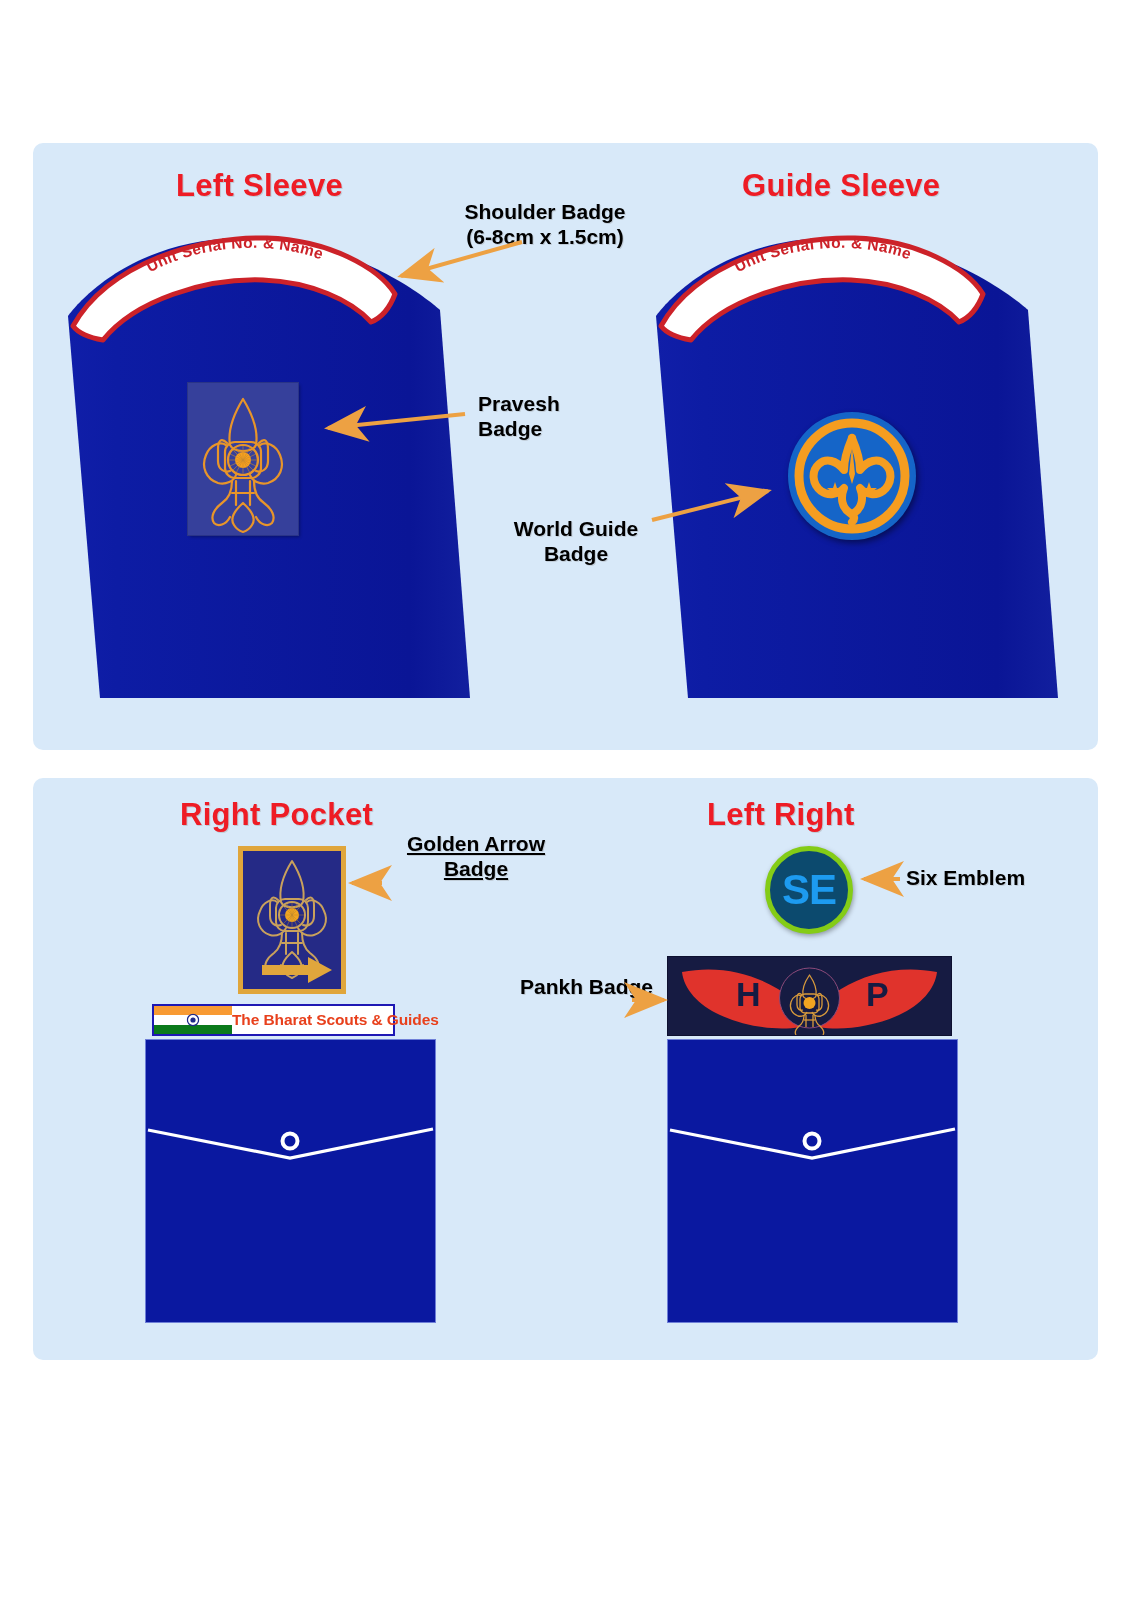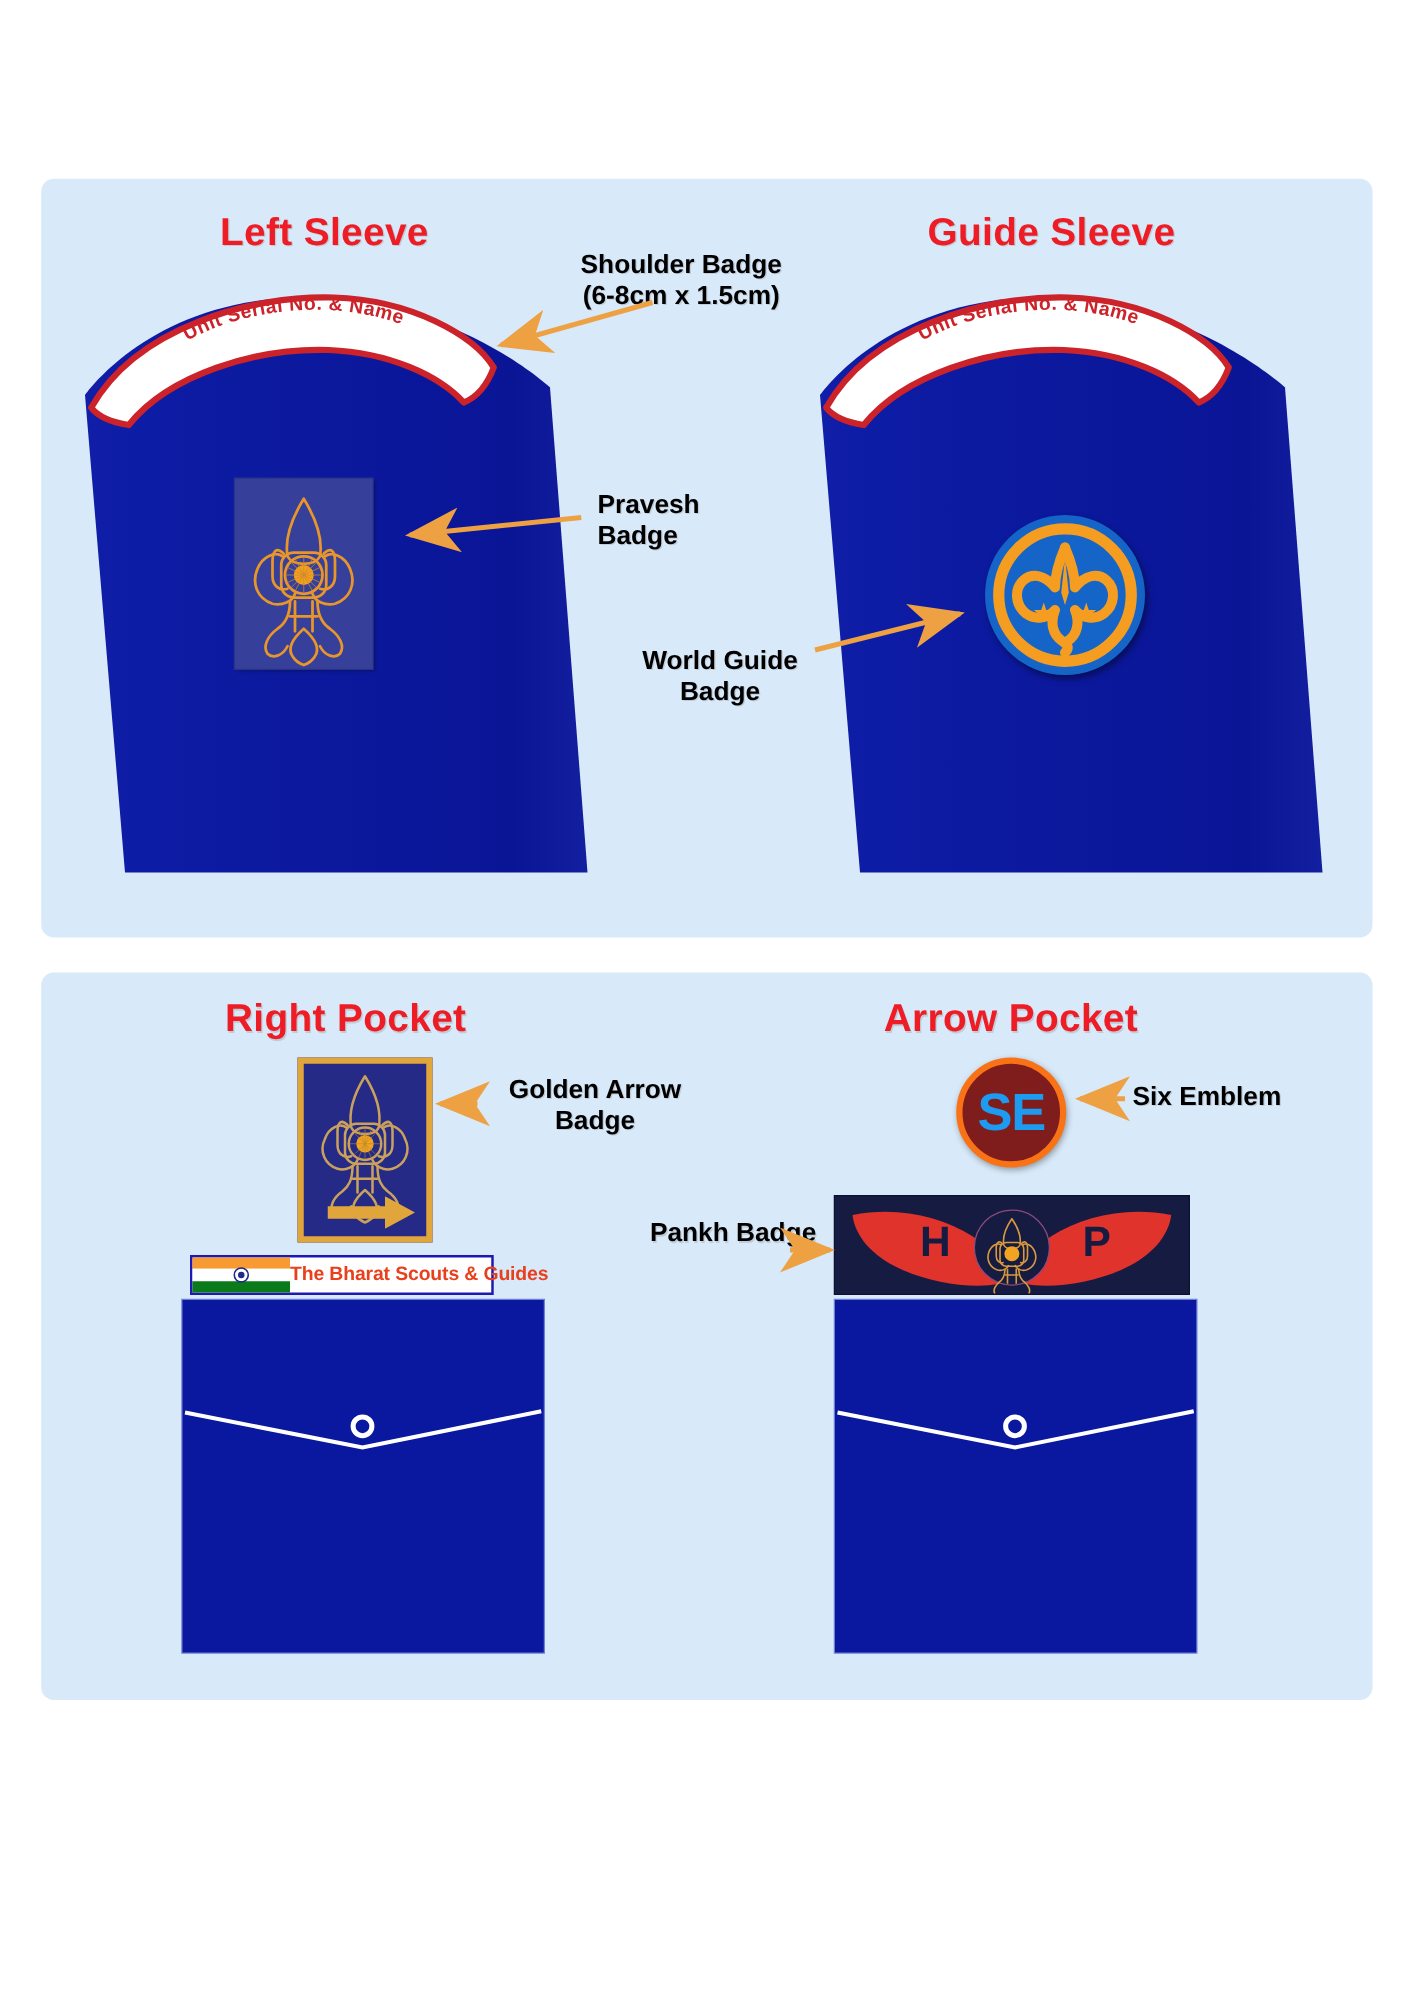--- a/index.html
+++ b/index.html
@@ -117,22 +117,22 @@
     font-weight: bold;
     font-size: 15.5px;
     white-space: nowrap;
     letter-spacing: -0.1px;
   }
 
   
   .six-emblem {
     position: absolute;
     border-radius: 50%;
-    background: #7f1d1d;
-    border: 5px solid #f97316;
+    background: #0c4a6e;
+    border: 5px solid #84cc16;
     box-sizing: border-box;
     display: flex;
     align-items: center;
     justify-content: center;
     box-shadow: 1px 2px 5px rgba(0,0,0,0.35);
   }
   .six-emblem span {
     color: #1d9bf0;
     font-weight: bold;
     font-size: 42px;
@@ -293,21 +293,21 @@
   <line x1="522" y1="242" x2="401" y2="276" stroke="#eda143" stroke-width="4" marker-end="url(#ahead)"></line>
 
   <line x1="465" y1="414" x2="328" y2="428" stroke="#eda143" stroke-width="4" marker-end="url(#ahead)"></line>
 
   <line x1="652" y1="520" x2="768" y2="491" stroke="#eda143" stroke-width="4" marker-end="url(#ahead)"></line>
 </svg>
 
 <div class="panel" id="panel-pockets"></div>
 
 <div class="section-title" style="left:180px; top:797px;">Right Pocket</div>
-<div class="section-title" style="left:707px; top:797px;">Arrow Pocket</div>
+<div class="section-title" style="left:707px; top:797px;">Left Right</div>
 
 <div class="golden-arrow-badge" style="left:238px; top:846px; width:108px; height:148px;">
   <svg width="98" height="138" viewBox="0 0 98 138">
     <g fill="none" stroke="#c9a15c" stroke-width="2" stroke-linejoin="round" stroke-linecap="round">
       <path d="M 49 10 C 39 26 36 40 38 51 C 41 58 57 58 60 51 C 62 40 59 26 49 10 Z"></path>
       <path d="M 35 49 C 30 44 27 47 27 54 L 27 65 C 27 72 32 76 38 74"></path>
       <path d="M 63 49 C 68 44 71 47 71 54 L 71 65 C 71 72 66 76 60 74"></path>
       <path d="M 34 51 C 29 47 20 51 17 60 C 12 70 17 81 27 84 C 34 86 41 82 43 77"></path>
       <path d="M 64 51 C 69 47 78 51 81 60 C 86 70 81 81 71 84 C 64 86 57 82 55 77"></path>
       <rect x="33" y="48" width="32" height="32" rx="9"></rect>
@@ -380,21 +380,21 @@
   <div style="position:absolute; left:198px; top:20px; color:#161b42; font-weight:bold; font-size:34px; line-height:1;">P</div>
 </div>
 
 <div class="pocket" style="left:668px; top:1040px; width:289px; height:282px;">
   <svg class="pocket-svg" width="289" height="282" viewBox="0 0 289 282">
     <polyline points="2,90 144,118 287,89" fill="none" stroke="#ffffff" stroke-width="3.2"></polyline>
     <circle cx="144" cy="101" r="7.5" fill="none" stroke="#ffffff" stroke-width="4"></circle>
   </svg>
 </div>
 
-<div class="callout center" style="left:386px; top:860px; width:180px;">Golden Arrow
+<div class="callout center" style="left:386px; top:832px; width:180px;text-decoration:underline;">Golden Arrow
 Badge</div>
 <div class="callout" style="left:906px; top:866px; width:180px;">Six Emblem</div>
 <div class="callout right" style="left:453px; top:975px; width:200px;">Pankh Badge</div>
 
 <svg class="arrow-svg" style="left:0; top:0;" width="1131" height="1599">
 
   <line x1="382" y1="883" x2="352" y2="883" stroke="#eda143" stroke-width="4" marker-end="url(#ahead)"></line>
 
   <line x1="900" y1="879" x2="864" y2="879" stroke="#eda143" stroke-width="4" marker-end="url(#ahead)"></line>
 

